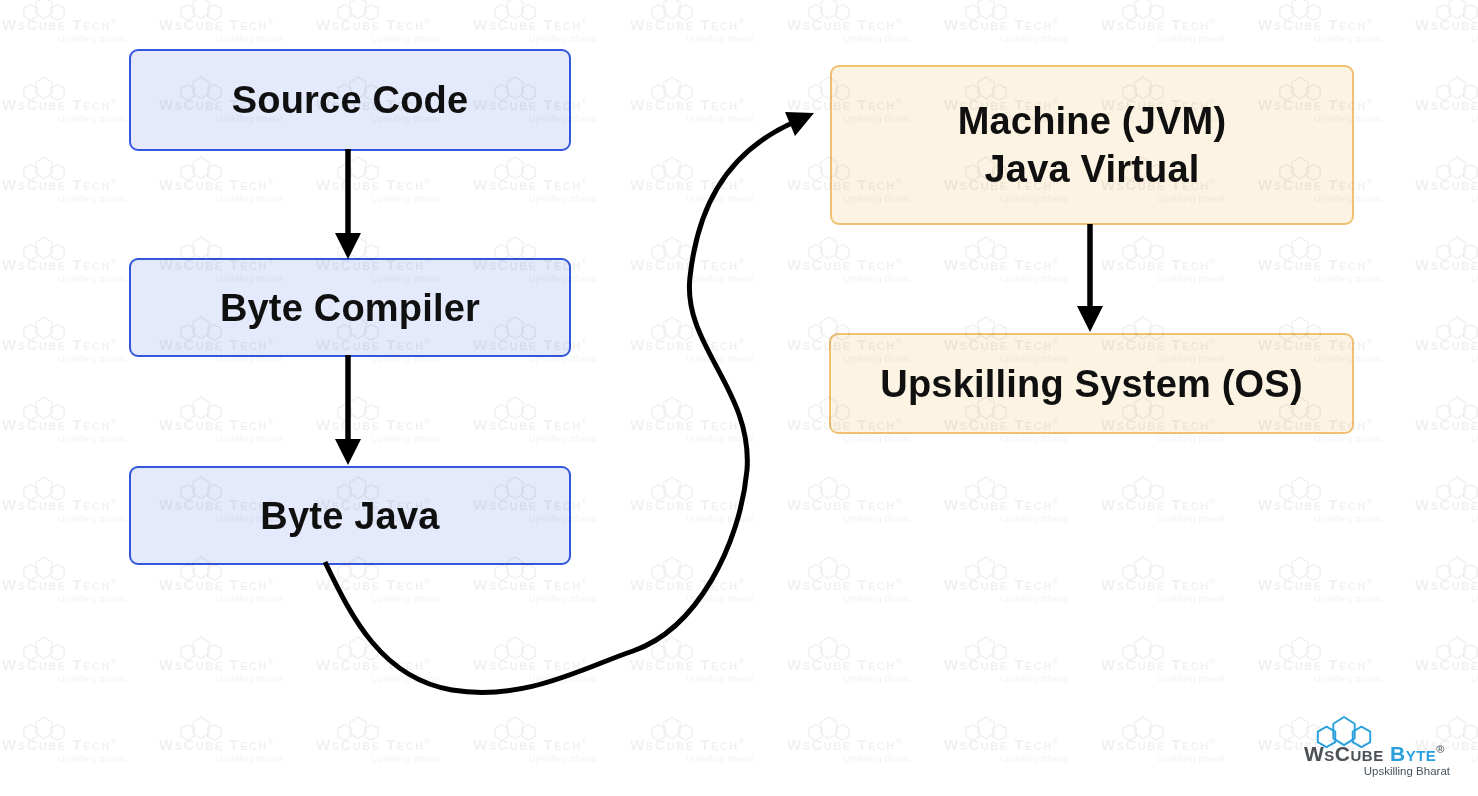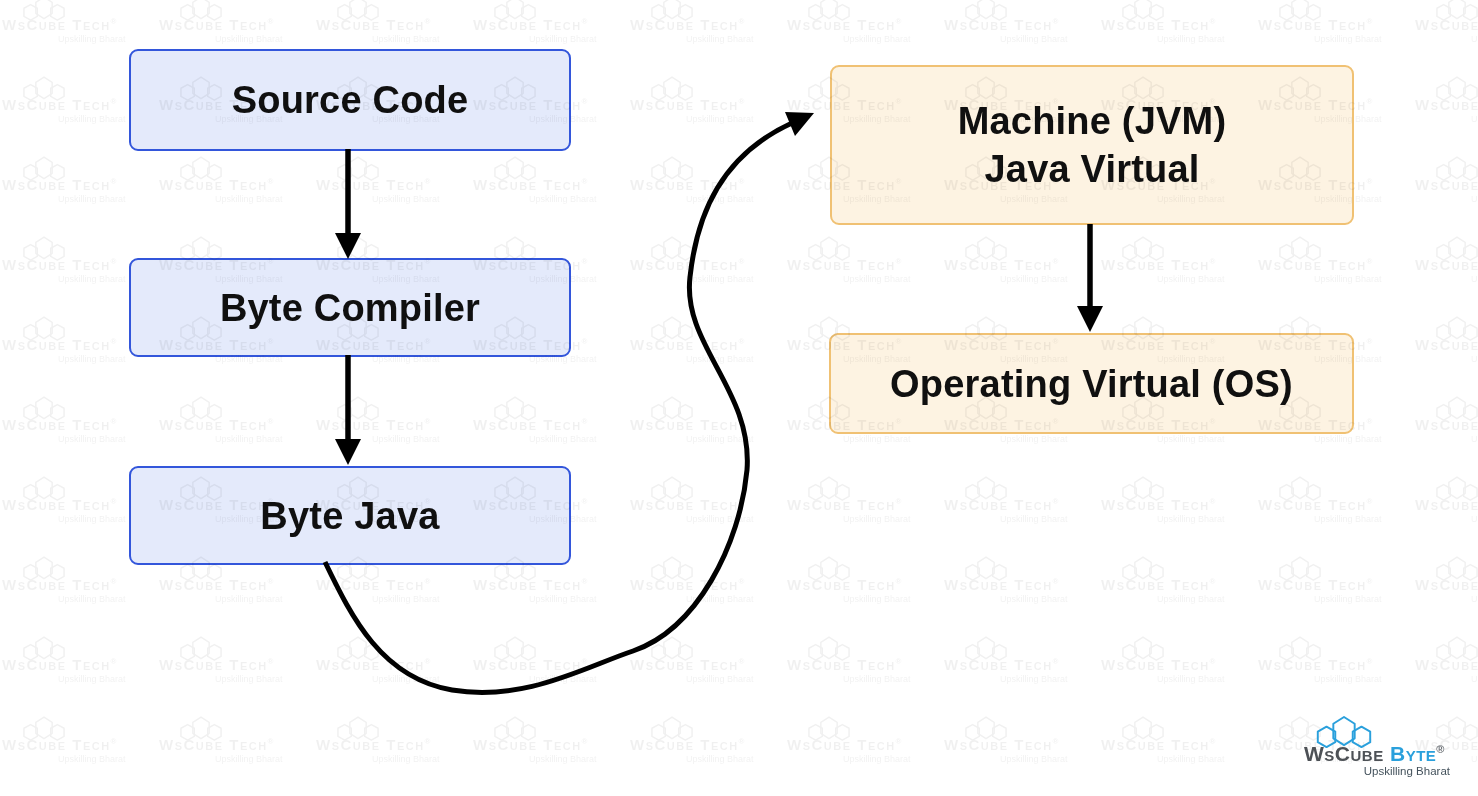--- a/index.html
+++ b/index.html
@@ -85,21 +85,21 @@
   <div class="node blue node-bytecode">
     <span class="line">Byte Java</span>
   </div>
 
   <div class="node cream node-jvm">
     <span class="line">Machine (JVM)</span>
     <span class="line">Java Virtual</span>
   </div>
 
   <div class="node cream node-os">
-    <span class="line">Operating Virtual (OS)</span>
+    <span class="line">Upskilling System (OS)</span>
   </div>
 
   <div class="watermark-layer">
       <div class="wm-tile" style="left: -155px; top: -4px;">
         <div class="wm-text">WsCube Tech</div>
         <div class="wm-sub">Upskilling Bharat</div>
       </div>
       <div class="wm-tile" style="left: 2px; top: -4px;">
         <svg width="52" height="26" viewBox="0 0 70 34" fill="none" stroke="currentColor" stroke-width="2" stroke-linejoin="round">
           <polygon points="35,1 46,8 46,23 35,30 24,23 24,8"></polygon>

